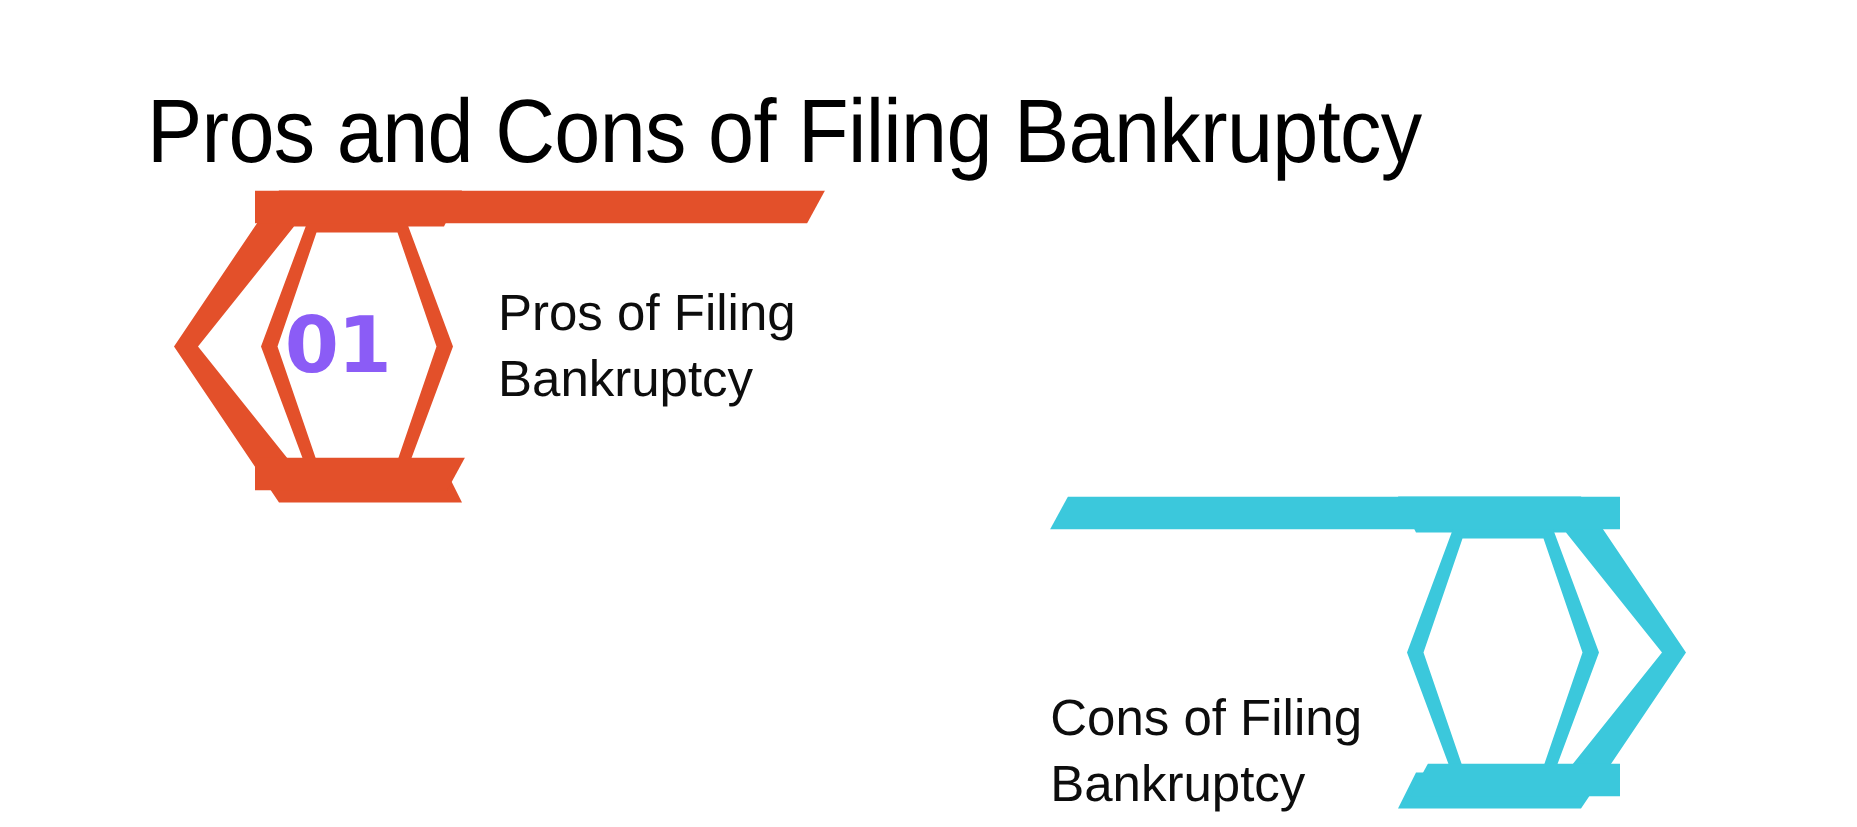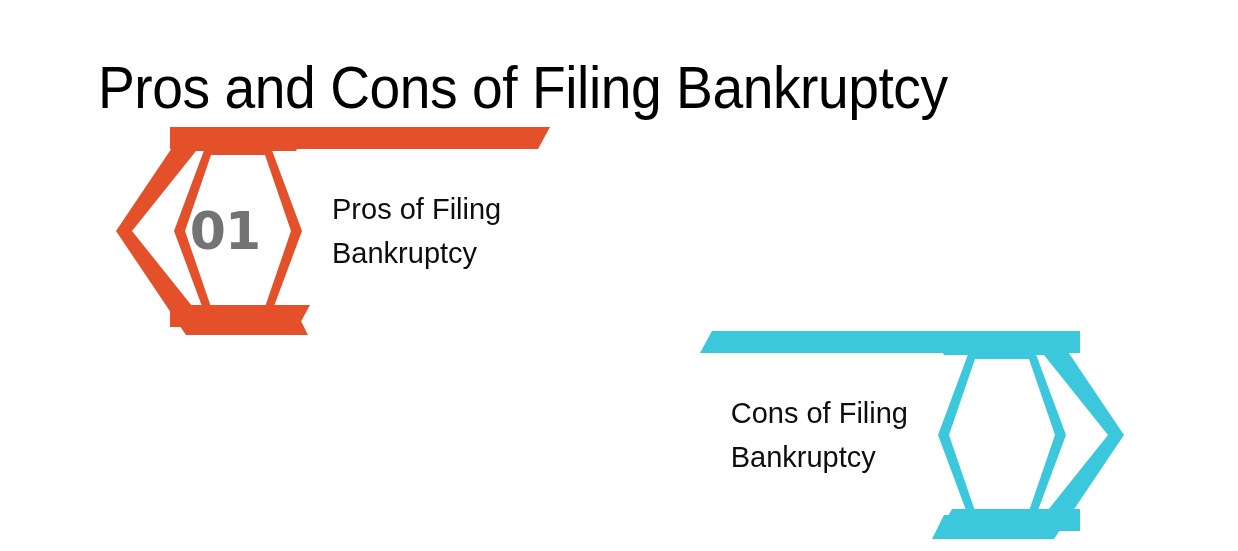--- a/index.html
+++ b/index.html
@@ -54,20 +54,21 @@
     width: 600px;
     height: 220px;
   }
 
   .badge-row.row-02 {
     left: 520px;
     top: 288px;
     width: 610px;
     height: 220px;
     justify-content: flex-end;
+    align-items: flex-end;
   }
 
   .badge-graphic {
     position: absolute;
     top: 0;
   }
   .row-01 .badge-graphic { left: 0; }
   .row-02 .badge-graphic { right: 0; }
 
   .badge-graphic svg { display: block; }
@@ -82,21 +83,21 @@
     user-select: none;
   }
   .badge-number.n-01 {
     left: 0;
     top: 0;
     width: 206px;
     height: 220px;
     display: flex;
     align-items: center;
     justify-content: center;
-    color: #737373;
+    color: #8b5cf6;
     padding-left: 24px;
     box-sizing: border-box;
   }
   .badge-number.n-02 {
     right: 0;
     top: 0;
     width: 206px;
     height: 220px;
     display: flex;
     align-items: center;
@@ -106,21 +107,21 @@
     background: linear-gradient(100deg, #34B7E6 0%, #3BC8DC 45%, #3ECFC0 100%);
     -webkit-background-clip: text;
     background-clip: text;
     color: transparent;
     -webkit-text-fill-color: transparent;
   }
 
   .badge-label {
     position: relative;
     font-family: "Liberation Sans", "DejaVu Sans", sans-serif;
-    font-size: 29px;
+    font-size: 34px;
     line-height: 44px;
     font-weight: 400;
     color: #0d0d0d;
     white-space: pre-line;
   }
   .row-01 .badge-label {
     margin-left: 222px;
     text-align: left;
   }
   .row-02 .badge-label {

